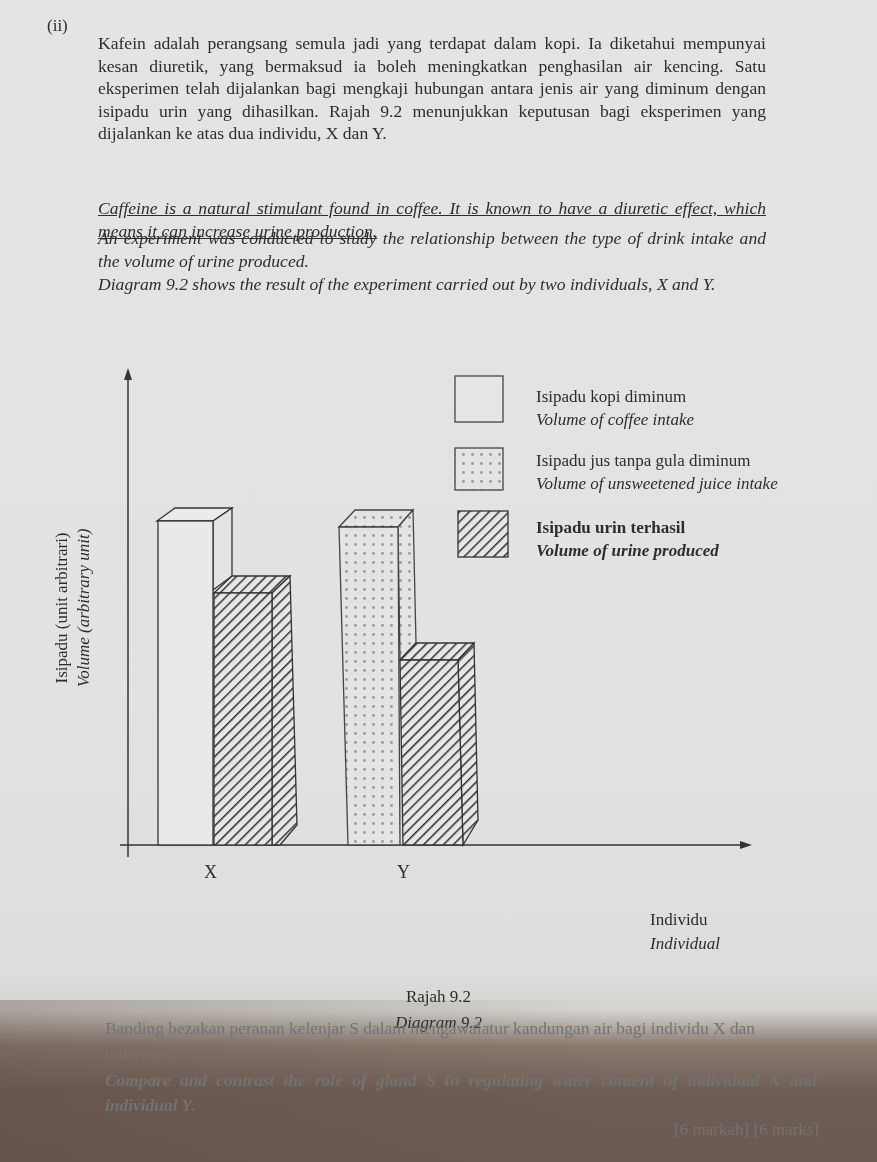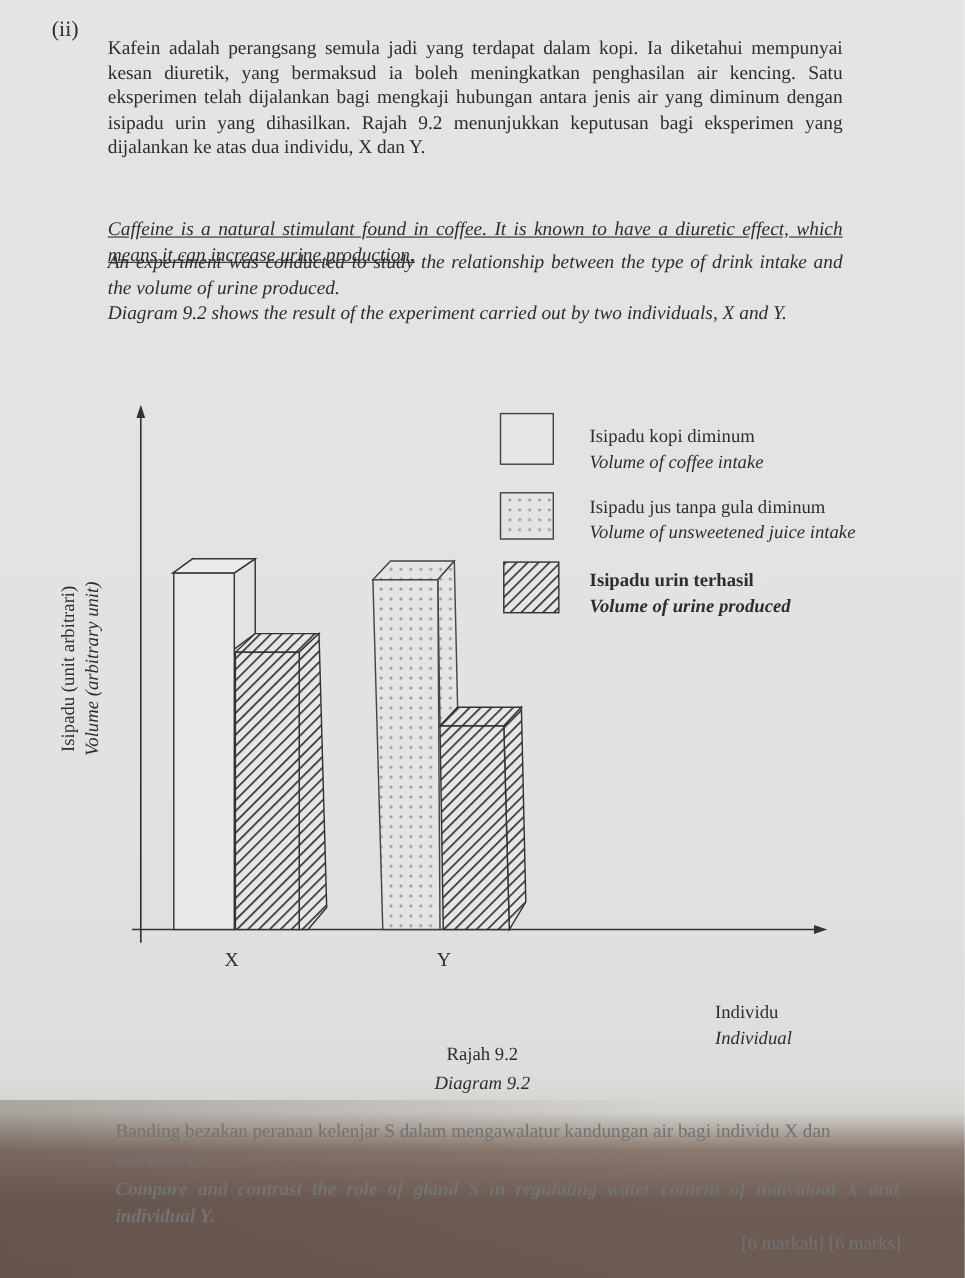--- a/index.html
+++ b/index.html
@@ -7,21 +7,21 @@
     width:877px; height:1162px; overflow:hidden; position:relative;
     background: linear-gradient(180deg, #e3e5e2 0%, #e1e3e0 60%, #dcdedb 84%, #d3d3cf 87%, #8a7a70 90%, #6e5d55 94%, #6a5a52 100%);
     font-family: "Liberation Serif", serif; color:#2d2d2d;
   }
   .shade {
     position:absolute; left:0; top:1000px; width:877px; height:162px;
     background: linear-gradient(90deg, rgba(90,72,64,0.35) 0%, rgba(90,72,64,0.15) 40%, rgba(0,0,0,0) 70%);
     pointer-events:none;
   }
   .para { position:absolute; left:98px; width:668px; font-size:17.6px; line-height:22.5px; }
-  .label-ii { position:absolute; left:47px; top:16px; font-size:20px; }
+  .label-ii { position:absolute; left:47px; top:16px; font-size:17px; }
   .it { font-style:italic; }
   .just { text-align:justify; }
   .legend-text { position:absolute; left:536px; font-size:17px; line-height:23px; }
   .caption { position:absolute; width:877px; left:0; text-align:center; font-size:17px; line-height:26px; }
   .q { position:absolute; left:105px; width:712px; font-size:17.4px; line-height:25px; color:#737373; }
   .marks { position:absolute; right:58px; top:1120px; font-size:17px; color:#737373; }
 </style>
 </head>
 <body>
 
@@ -107,20 +107,20 @@
 </div>
 
 <div style="position:absolute;left:204px;top:862px;font-size:18px;">X</div>
 <div style="position:absolute;left:397px;top:862px;font-size:18px;">Y</div>
 
 <div style="position:absolute;left:650px;top:908px;font-size:17px;line-height:24px;">
   <div>Individu</div>
   <div class="it">Individual</div>
 </div>
 
-<div class="caption" style="top:946px;">
+<div class="caption" style="top:984px;">
   <div>Rajah 9.2</div>
   <div class="it">Diagram 9.2</div>
 </div>
 
 <div class="q" style="top:1016px;">Banding bezakan peranan kelenjar S dalam mengawalatur kandungan air bagi individu X dan individu Y.</div>
 <div class="q it just" style="top:1068px;font-weight:bold;">Compare and contrast the role of gland S in regulating water content of individual X and individual Y.</div>
 <div class="marks">[6 markah] [6 marks]</div>
 
 </body></html>

